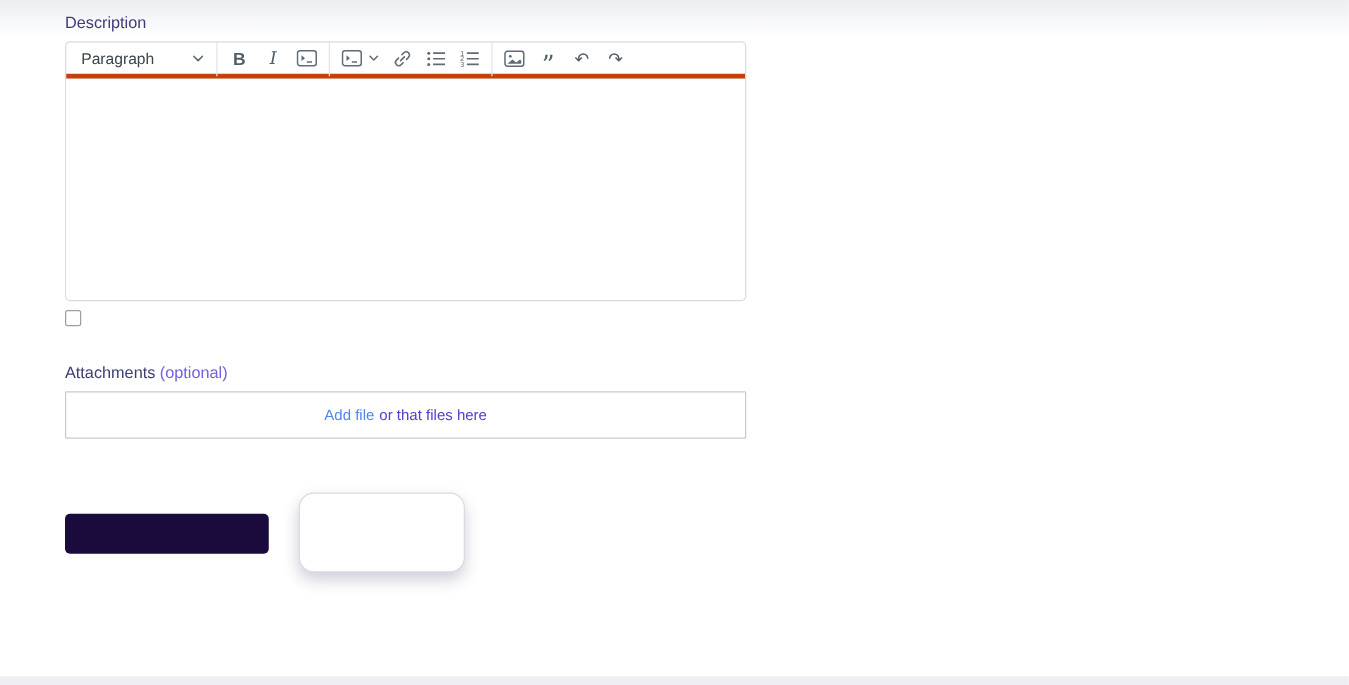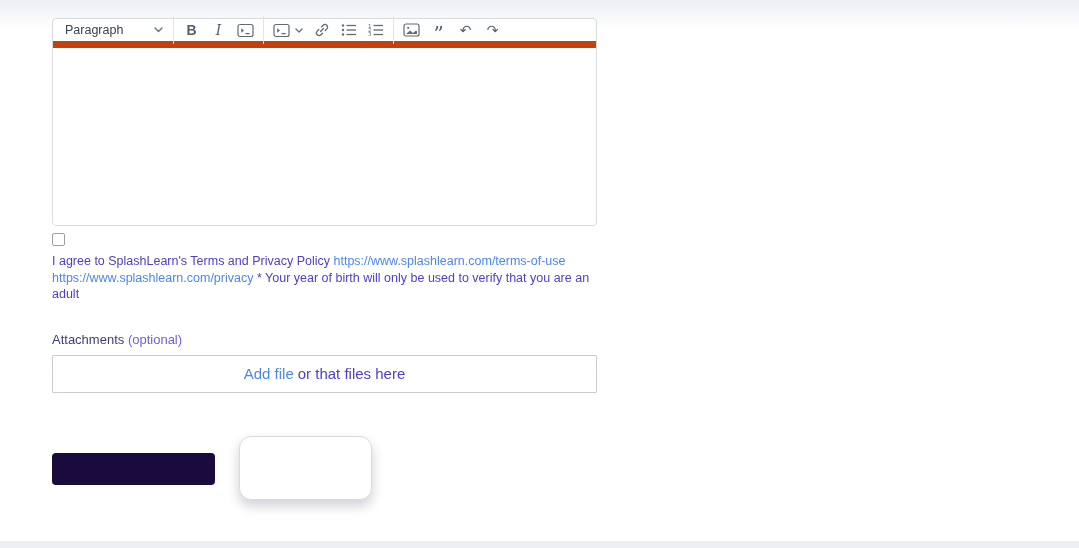--- a/index.html
+++ b/index.html
@@ -9,21 +9,21 @@
               background:linear-gradient(#eceef3, #ffffff); }
   .bottom-strip { position:absolute; left:0; bottom:0; width:1079px; height:7px;
                   background:#edeff4; }
   .form-col { position:absolute; left:52px; top:10px; width:545px; }
 
   .field-label { font-size:13px; color:#3c3c78; }
   .optional { color:#6e61e2; }
 
   
   .editor { margin-top:8px; border:1px solid #d8dcde; border-radius:4px; background:#fff; }
-  .toolbar { display:flex; align-items:center; height:29px; border-bottom:7px solid #c2410c;
+  .toolbar { display:flex; align-items:center; height:29px; border-bottom:4px solid #c2410c;
              padding:0 4px; }
   .tb-sep { width:1px; height:28px; background:#e2e5e8; margin:0 4px; align-self:center; }
   .tb-btn { display:flex; align-items:center; justify-content:center; min-width:27px; height:25px;
             border:none; background:transparent; color:#5f6b76; cursor:pointer; border-radius:3px;
             font-family:"Liberation Sans", sans-serif; }
   .para-btn { width:112px; justify-content:space-between; padding:0 6px 0 8px;
               font-size:12.5px; color:#3b434b; }
   .glyph-b { font-weight:bold; font-size:14px; color:#525f6a; }
   .glyph-i { font-family:"DejaVu Serif", serif; font-style:italic; font-size:14px; color:#525f6a; }
   .glyph-q { font-family:"DejaVu Serif", serif; font-size:20px; line-height:10px; color:#525f6a;
@@ -34,21 +34,21 @@
   .helper { margin-top:8px; font-size:12.5px; color:#4c41cc; }
 
   .section-label { margin-top:26px; }
   .checkbox { margin-top:7px; width:13px; height:13px; border:1px solid #9aa0a8;
               border-radius:2px; background:#fff; cursor:pointer; }
   .agreement { margin-top:7px; font-size:12.5px; line-height:16.5px; color:#4c41cc; width:545px; }
   .agreement a { color:#4e86ee; text-decoration:none; cursor:pointer; }
 
   .attach-label { margin-top:29px; }
   .dropzone { margin-top:8px; height:38px; border:1px solid #c7cdd3; border-radius:1px;
-              display:flex; align-items:center; justify-content:center; font-size:15px;
+              display:flex; align-items:center; justify-content:center; font-size:12px;
               color:#4c41cc; background:#fff; }
   .dropzone .add-file { color:#4e86ee; cursor:pointer; margin-right:4px; }
 
   .submit-row { position:relative; margin-top:60px; height:33px; }
   .submit-btn { position:relative; width:163px; height:32px; background:#1b0b3d; color:#ffffff;
                 border:none; border-radius:4px; font-size:12.5px; cursor:pointer;
                 font-family:"Liberation Sans", sans-serif; }
 
   .callout { position:absolute; left:187px; top:-17px; width:133px; height:64px; background:#ffffff;
              border:1px solid #d9dae3; border-radius:12px; box-shadow:0 6px 12px rgba(40,40,80,.22);
@@ -57,20 +57,21 @@
   svg.icon { display:block; }
 </style>
 </head>
 <body>
 
 <div class="top-fade"></div>
 <div class="bottom-strip"></div>
 
 <div class="form-col">
 
+  <div class="field-label">Description</div>
 
   <div class="editor">
     <div class="toolbar">
 
       <button class="tb-btn para-btn">
         <span>Paragraph</span>
         <span>
           <svg class="icon" width="9" height="6" viewBox="0 0 9 6">
               <polyline points="1,1 4.5,4.5 8,1" fill="none" stroke="#5f6b76" stroke-width="1.3" stroke-linecap="round" stroke-linejoin="round"></polyline>
             </svg>
@@ -173,26 +174,20 @@
       </button>
     </div>
 
     <div class="editor-body"></div>
   </div>
 
 
 
   <div class="checkbox"></div>
 
-  <div class="agreement">
-    <span>I agree to SplashLearn's Terms and Privacy Policy</span>
-    <a>https://www.splashlearn.com/terms-of-use</a>
-    <a>https://www.splashlearn.com/privacy</a>
-    <span>* Your year of birth will only be used to verify that you are an adult</span>
-  </div>
 
   <div class="field-label attach-label">
     <span>Attachments</span>
     <span class="optional">(optional)</span>
   </div>
 
   <div class="dropzone">
     <span class="add-file">Add file</span>
     <span>or that files here</span>
   </div>

